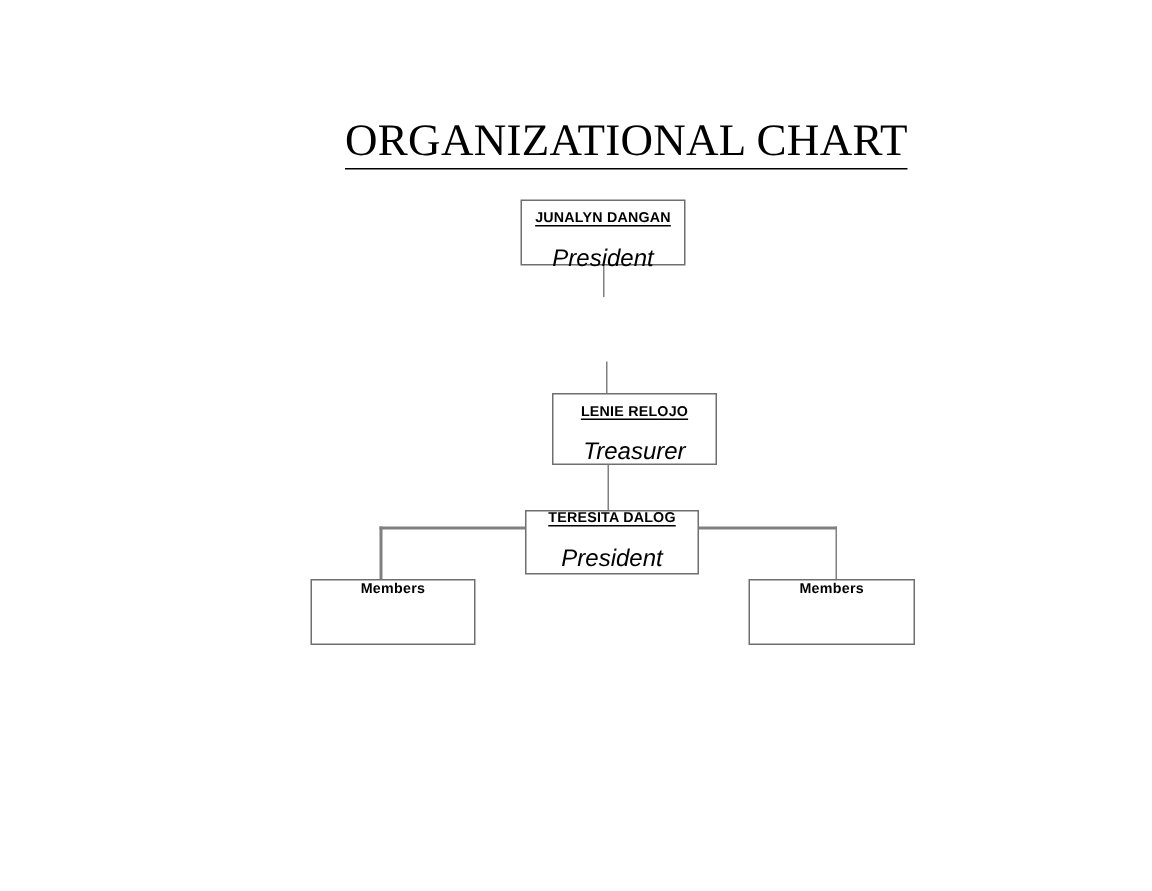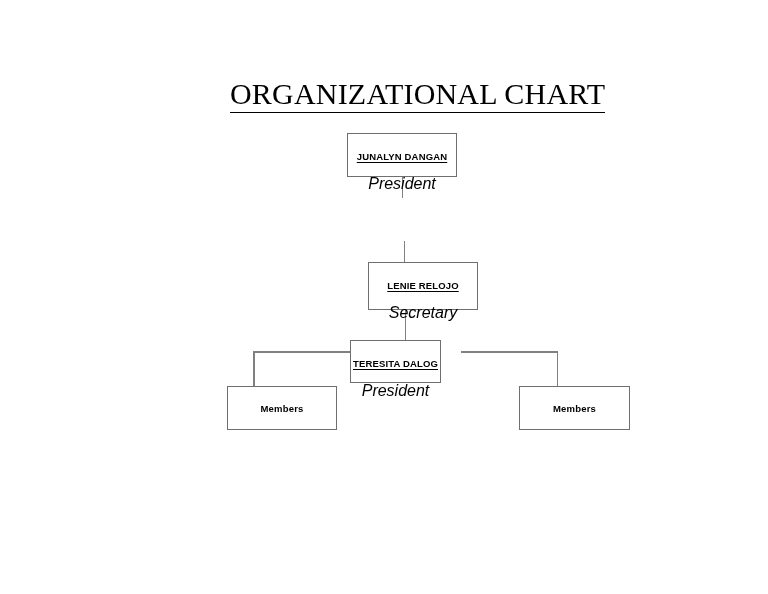--- a/index.html
+++ b/index.html
@@ -51,41 +51,40 @@
   
   .node-box {
     position: absolute;
     box-sizing: border-box;
     border: 1.3px solid #6f6f6f;
     background: #ffffff;
     display: flex;
     flex-direction: column;
     align-items: center;
     justify-content: flex-start;
-    padding-top: 17px;
+    padding-top: 6px;
   }
   .node-name {
     font-size: 9.5px;
     font-weight: bold;
     text-decoration: underline;
     text-underline-offset: 2px;
     letter-spacing: 0.15px;
     white-space: nowrap;
     color: #000000;
   }
   .node-role {
     font-size: 16px;
     font-style: italic;
     margin-top: 13px;
     white-space: nowrap;
     color: #000000;
   }
   .members-box {
-    padding-top: 16px;
-    margin-left: 20px;
+    padding-top: 0;
   }
   .members-label {
     font-size: 9.5px;
     font-weight: bold;
     letter-spacing: 0.2px;
     white-space: nowrap;
     color: #000000;
   }
 </style>
 </head>
@@ -108,24 +107,24 @@
   <div class="connector vert" style="left:556.5px; top:351px; height:36px;"></div>
 
   <div class="node-box" style="left:347px; top:133px; width:110px; height:44px;">
     <span class="node-name">JUNALYN DANGAN</span>
     <span class="node-role">President</span>
   </div>
 
 
   <div class="node-box" style="left:368px; top:262px; width:110px; height:48px;">
     <span class="node-name">LENIE RELOJO</span>
-    <span class="node-role">Secretary</span>
+    <span class="node-role">Treasurer</span>
   </div>
 
-  <div class="node-box" style="left:350px; top:340px; width:91px; height:43px;">
+  <div class="node-box" style="left:350px; top:340px; width:116px; height:43px;justify-content:flex-end;">
     <span class="node-name">TERESITA DALOG</span>
     <span class="node-role">President</span>
   </div>
 
   <div class="node-box members-box" style="left:207px; top:386px; width:110px; height:44px;">
     <span class="members-label">Members</span>
   </div>
 
   <div class="node-box members-box" style="left:499px; top:386px; width:111px; height:44px;">
     <span class="members-label">Members</span>

